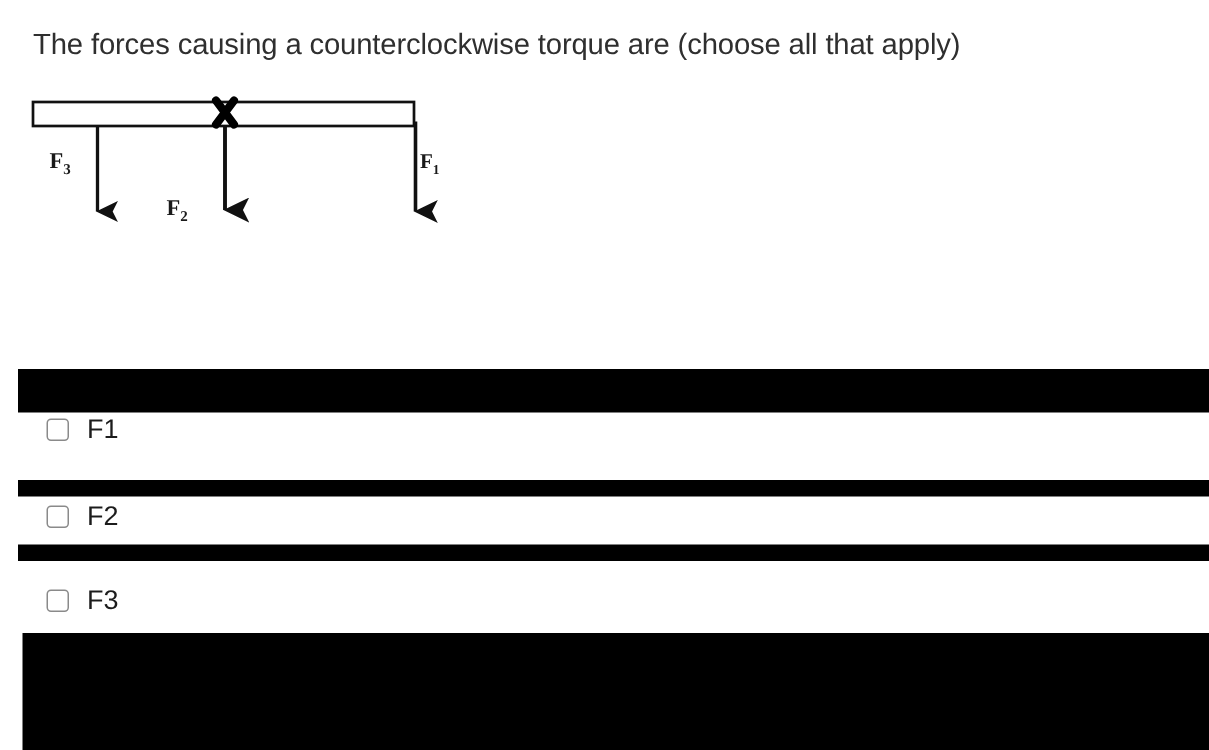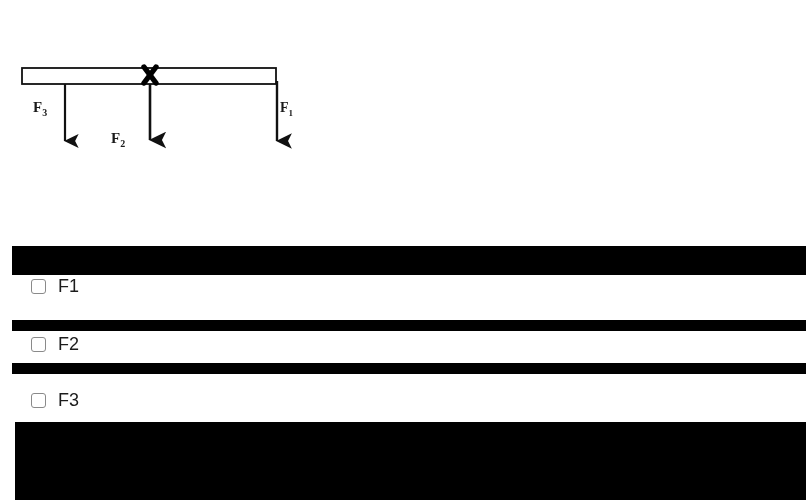--- a/index.html
+++ b/index.html
@@ -82,20 +82,21 @@
     font-size: 18px;
     line-height: 18px;
     color: #1c1c1c;
   }
 </style>
 </head>
 <body>
 
 <div id="page-root">
 
+  <div class="question-text">The forces causing a counterclockwise torque are (choose all that apply)</div>
 
   <div class="figure">
     <svg width="330" height="110" viewBox="0 0 330 110" xmlns="http://www.w3.org/2000/svg">
       <defs>
         <marker id="arrowhead" markerWidth="7" markerHeight="7" refX="3.2" refY="6.2" orient="auto" markerUnits="strokeWidth">
           <path d="M 0 0 L 3.2 6.6 L 6.4 0 L 3.2 1.6 Z" fill="#111111"></path>
         </marker>
       </defs>
 
       <rect x="22" y="13" width="254" height="16" fill="#ffffff" stroke="#111111" stroke-width="1.8"></rect>

